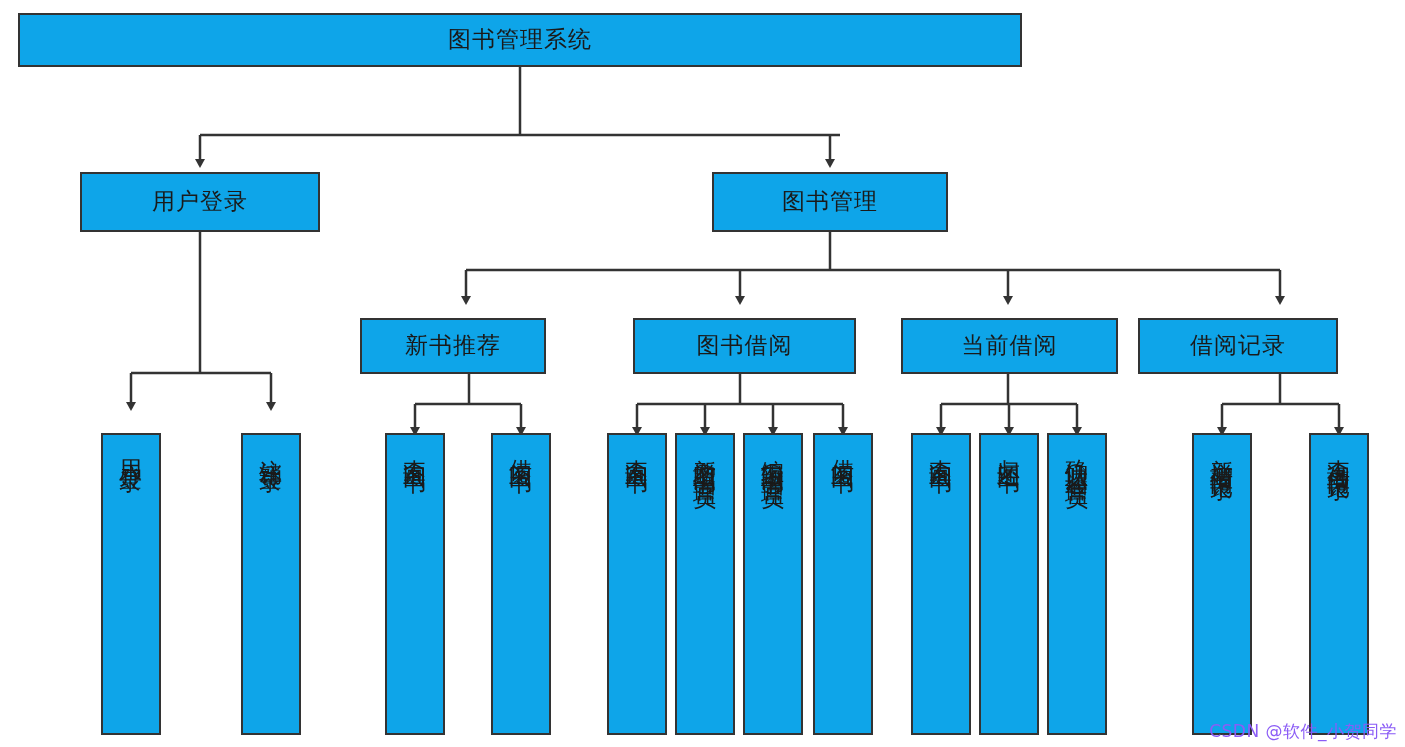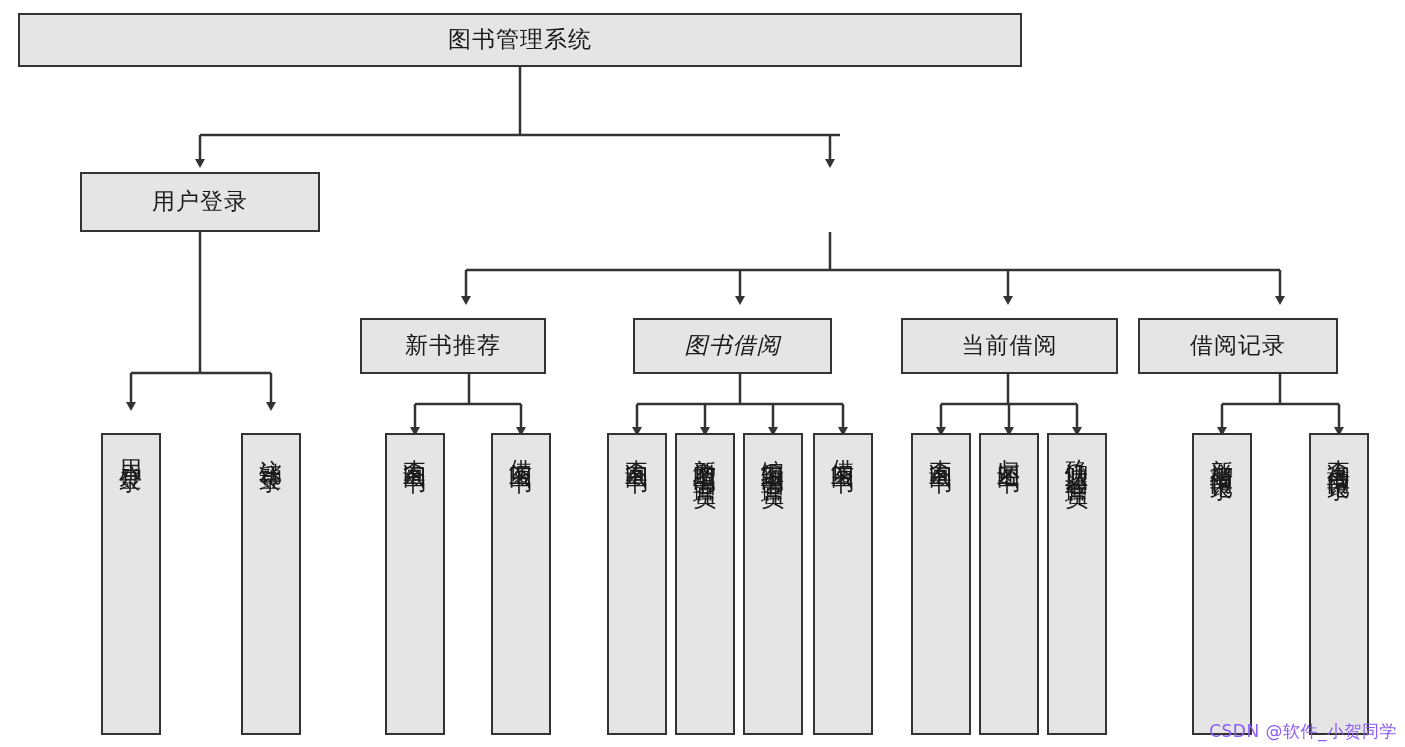--- a/index.html
+++ b/index.html
@@ -22,21 +22,21 @@
     position: absolute;
     left: 0;
     top: 0;
     width: 1405px;
     height: 747px;
     pointer-events: none;
   }
   .node {
     position: absolute;
     box-sizing: border-box;
-    background: #e5e5e5;
+    background: #0ea5e9;
     border: 2.5px solid #333333;
     display: flex;
     align-items: center;
     justify-content: center;
     color: #1a1a1a;
   }
   .node.horiz {
     font-size: 23px;
     letter-spacing: 1px;
     line-height: 1.2;
@@ -126,25 +126,28 @@
     </g>
   </svg>
 
   <div class="node horiz root" style="left:18px; top:13px; width:1004px; height:54px;">
     <span>图书管理系统</span>
   </div>
 
   <div class="node horiz" style="left:80px; top:172px; width:240px; height:60px;">
     <span>用户登录</span>
   </div>
+  <div class="node horiz" style="left:712px; top:172px; width:236px; height:60px;">
+    <span>图书管理</span>
+  </div>
 
   <div class="node horiz" style="left:360px; top:318px; width:186px; height:56px;">
     <span>新书推荐</span>
   </div>
-  <div class="node horiz" style="left:633px; top:318px; width:199px; height:56px;font-style:italic;">
+  <div class="node horiz" style="left:633px; top:318px; width:223px; height:56px;">
     <span>图书借阅</span>
   </div>
   <div class="node horiz" style="left:901px; top:318px; width:217px; height:56px;justify-content:center;">
     <span>当前借阅</span>
   </div>
   <div class="node horiz" style="left:1138px; top:318px; width:200px; height:56px;">
     <span>借阅记录</span>
   </div>
 
   <div class="node leaf" style="left:101px; top:433px; width:60px; height:302px;">

